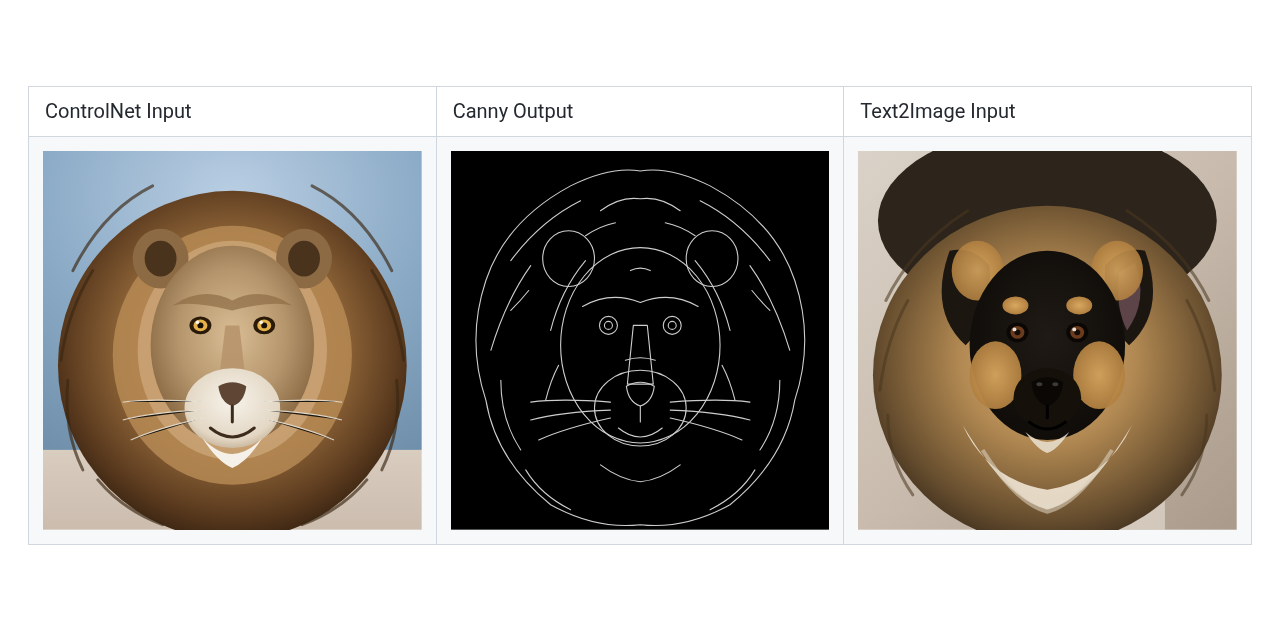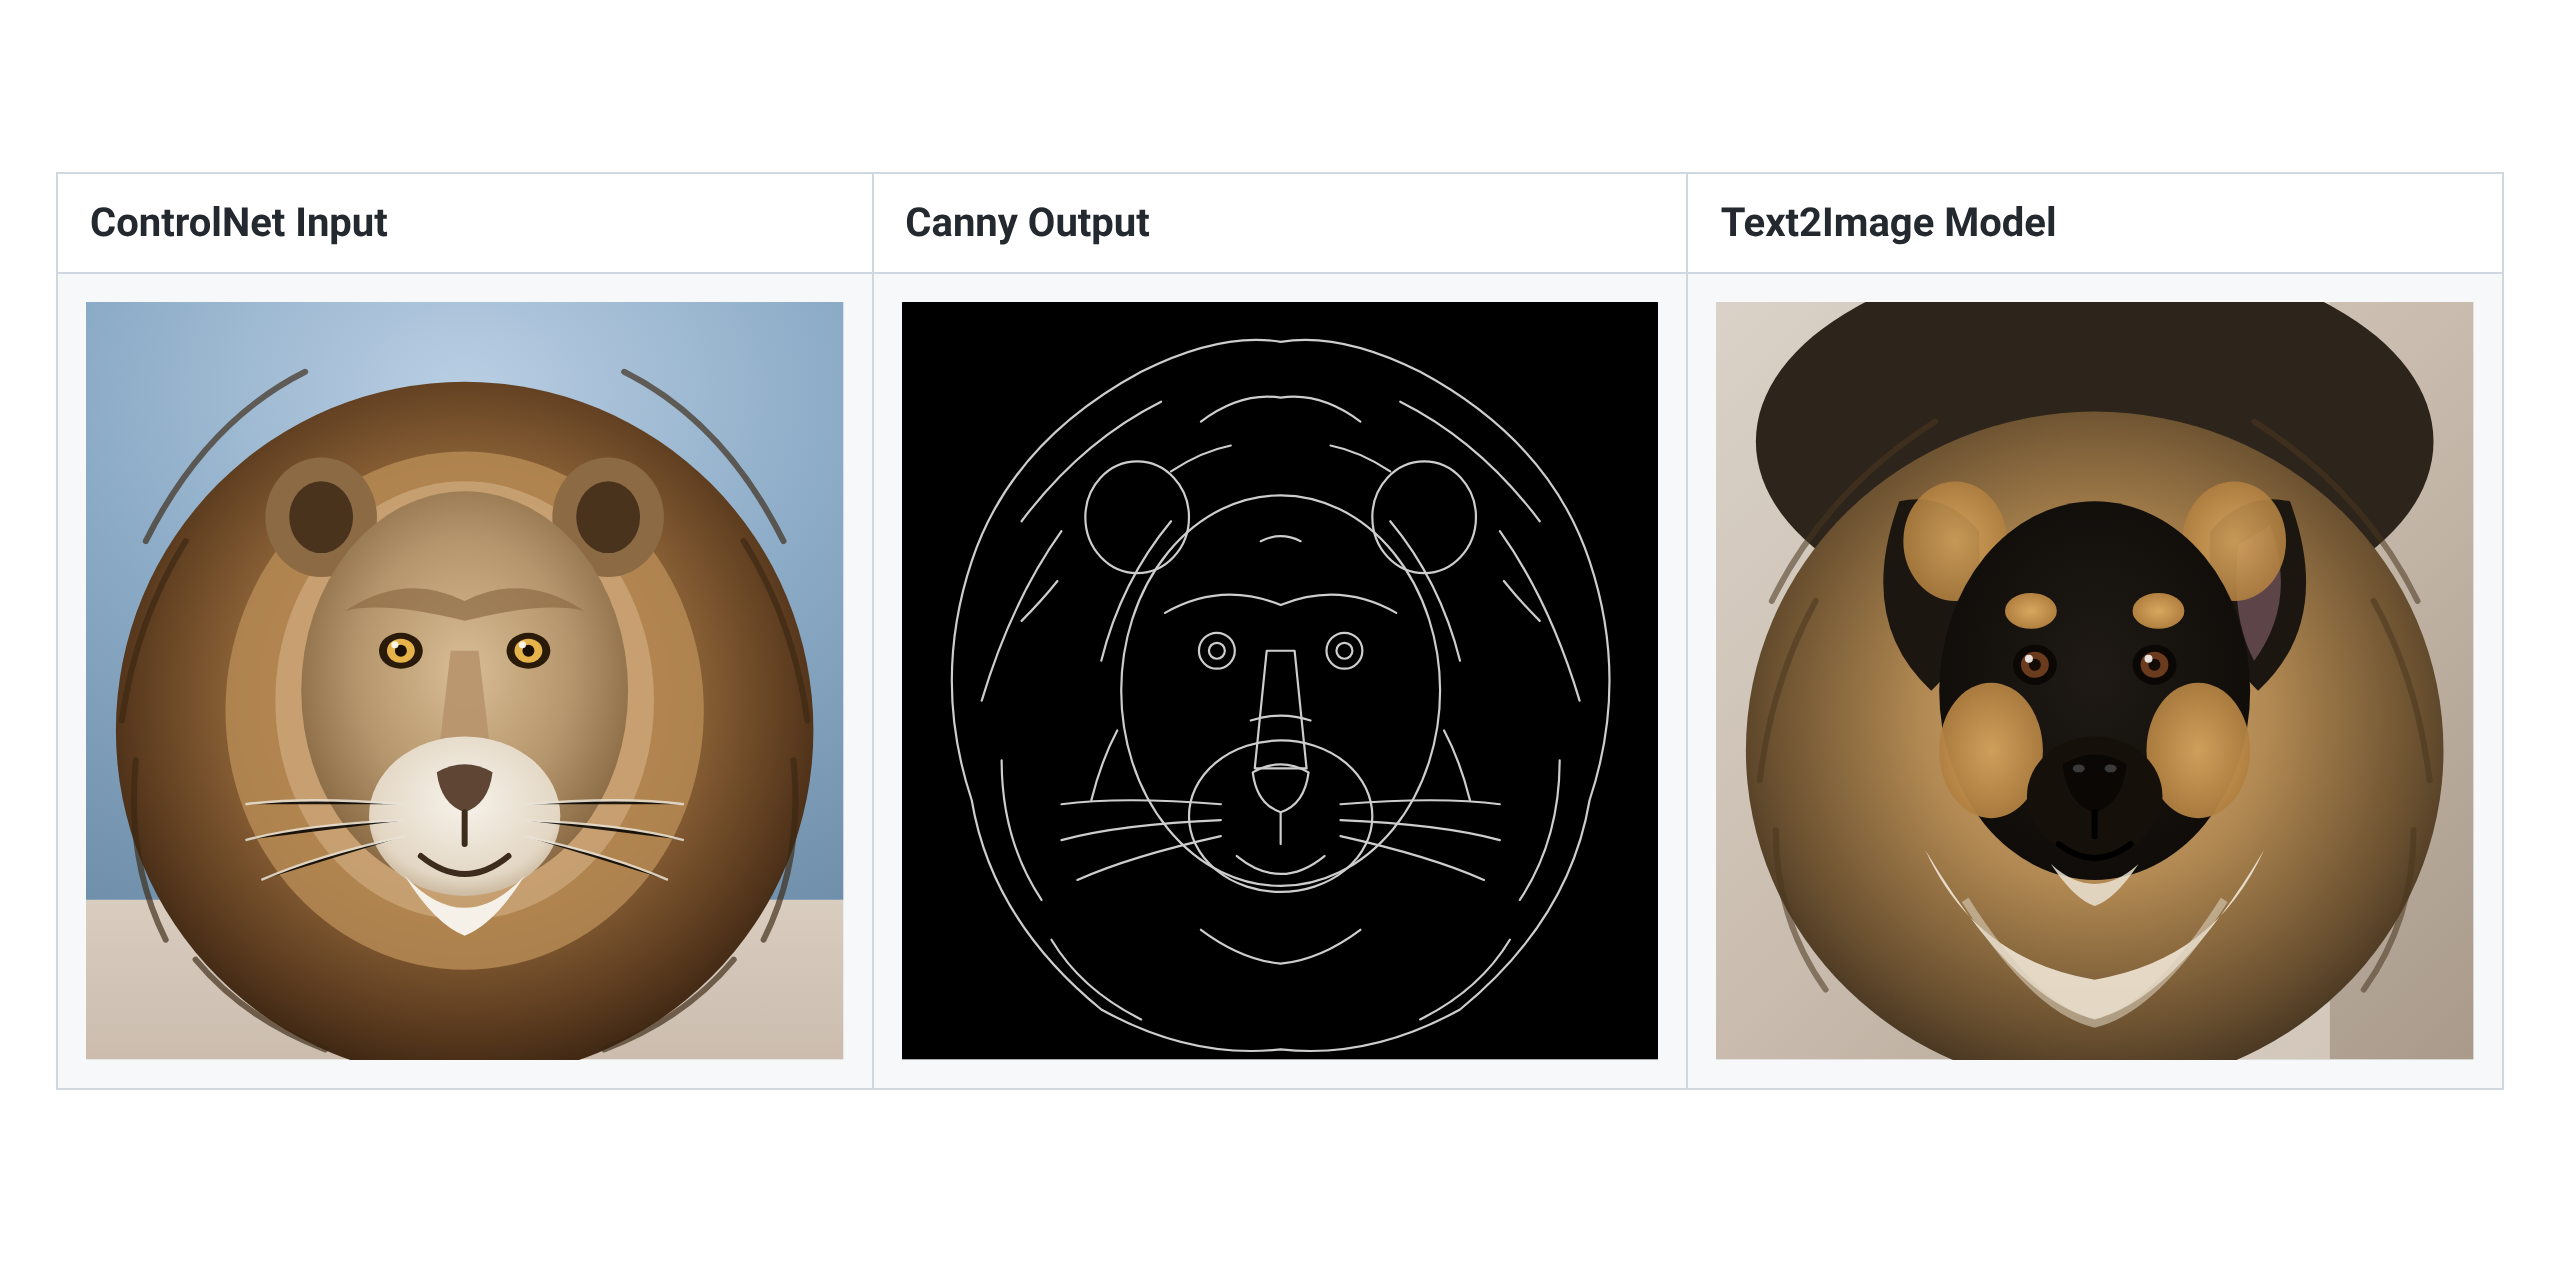--- a/index.html
+++ b/index.html
@@ -21,21 +21,21 @@
     table-layout: fixed;
   }
   table.comparison th,
   table.comparison td {
     border: 1px solid #d0d7de;
     padding: 0;
     vertical-align: top;
     text-align: left;
   }
   table.comparison th {
-    font-weight: 700;
+    font-weight: 400;
     font-size: 20px;
     color: #24292f;
     padding: 12px 16px 13px 16px;
     background: #ffffff;
     margin-left: 36px;
   }
   table.comparison td {
     background: #f6f8fa;
     padding: 14px;
   }
@@ -52,21 +52,21 @@
 </style>
 </head>
 <body>
 
 <div class="page">
   <table class="comparison">
     <thead>
       <tr>
         <th>ControlNet Input</th>
         <th>Canny Output</th>
-        <th>Text2Image Model</th>
+        <th>Text2Image Input</th>
       </tr>
     </thead>
     <tbody>
       <tr>
 
         <td title="Photorealistic front-facing portrait of a male lion with a large golden-brown mane, against a soft pale blue sky and horizon.">
           <div class="imgbox">
             <svg viewBox="0 0 380 380" preserveAspectRatio="xMidYMid slice">
               <defs>
                 <radialGradient id="sky1" cx="50%" cy="15%" r="100%">

